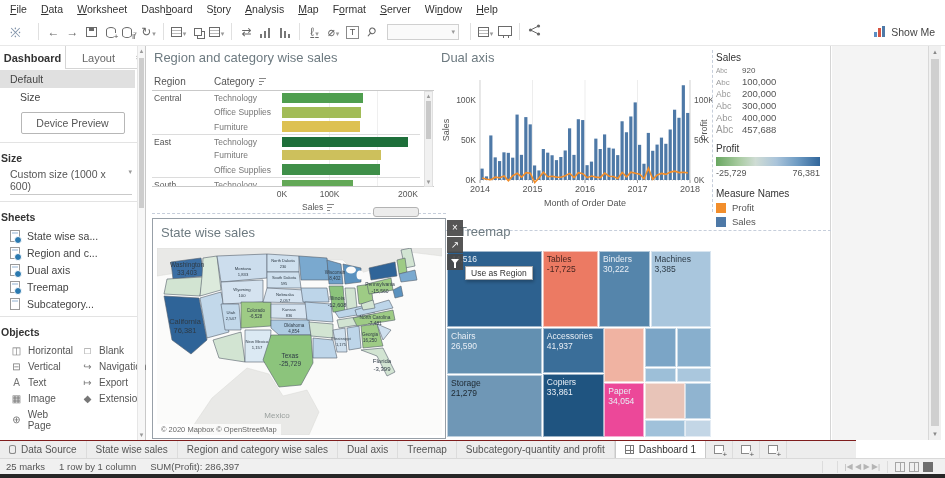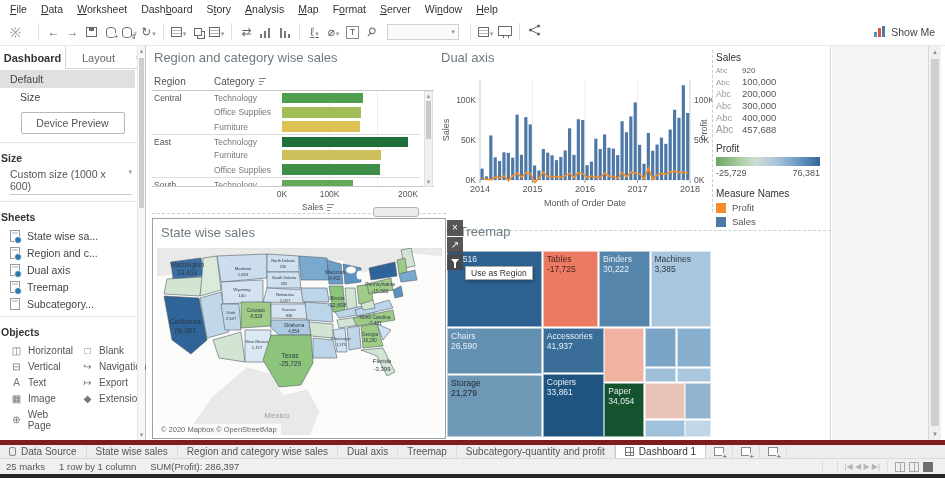--- a/index.html
+++ b/index.html
@@ -109,21 +109,21 @@
   .ftb .chip{width:16px;height:16px;background:rgba(72,72,72,.92);color:#fff;font-size:10px;line-height:15px;text-align:center;margin-bottom:1px;position:relative}
   .funnel{display:inline-block;width:0;height:0;border-left:4px solid transparent;border-right:4px solid transparent;border-top:5px solid #fff;position:relative;top:-1px}
   .funnel:after{content:"";position:absolute;left:-1px;top:-1px;width:2px;height:5px;background:#fff}
   .tooltip{position:absolute;left:318px;top:220px;background:#fff;border:1px solid #a9a9a9;box-shadow:1px 2px 3px rgba(0,0,0,.25);font-size:8.5px;color:#333;padding:1px 5px;white-space:nowrap}
   
   .zone-treemap{position:absolute;left:298px;top:172px;width:268px;height:221px}
   .tm-body{position:absolute;left:2px;top:33px;width:264px;height:186px;background:#fff}
   .tm-cell{position:absolute;box-shadow:inset 0 0 0 1px rgba(255,255,255,.55);padding:3px 4px;font-size:8.5px;line-height:1.2;overflow:hidden}
   .tm-cell .nm{display:block}
   
-  .tabbar{position:absolute;top:440px;left:0;width:945px;height:18px;background:#ededed;border-top:5px solid #7f1d1d;display:flex;font-size:10px;color:#555}
+  .tabbar{position:absolute;top:440px;left:0;width:856px;height:18px;background:#ededed;border-top:1px solid #7f1d1d;display:flex;font-size:10px;color:#555}
   .btab{display:flex;align-items:center;padding:0 9px;border-right:1px solid #dcdcdc;white-space:nowrap}
   .btab.active{background:#fff;color:#333;border-right:1px solid #c9c9c9;border-left:1px solid #c9c9c9}
   .ico-dbsmall{width:7px;height:9px;border:1px solid #8a8a8a;border-radius:3px/2px;margin-right:5px}
   .ico-grid{width:9px;height:9px;border:1px solid #777;background:linear-gradient(#777,#777) 4px 0/1px 9px no-repeat,linear-gradient(#777,#777) 0 4px/9px 1px no-repeat;margin-right:5px}
   .newbtn{display:flex;align-items:center;justify-content:center;width:27px;border-right:1px solid #dcdcdc}
   .ns{width:10px;height:9px;border:1px solid #8a8a8a;background:#fff;position:relative}
   .ns:after{content:"+";position:absolute;right:-4px;bottom:-5px;font-size:8px;color:#555;background:#ededed;line-height:7px}
   .statusbar{position:absolute;top:458px;left:0;width:945px;height:16px;background:#f0f0f0;border-top:1px solid #d9d9d9;display:flex;align-items:center;font-size:9.5px;color:#555}
   .statusbar .sp{margin-left:14px}
   .st-right{margin-left:auto;display:flex;align-items:center;color:#b5b5b5;font-size:8px}
@@ -606,21 +606,21 @@
           <div class="tm-cell" style="left: 75.1%; top: 62.7%; width: 11.6%; height: 7.5%; background: rgb(157, 191, 216); color: rgb(51, 51, 51);"></div>
           <div class="tm-cell" style="left: 87%; top: 62.7%; width: 13%; height: 7.5%; background: rgb(170, 199, 221); color: rgb(51, 51, 51);"></div>
           <div class="tm-cell" style="left: 0%; top: 66.5%; width: 36%; height: 33.5%; background: rgb(111, 151, 182); color: rgb(29, 40, 48);">
             <span class="nm">Storage</span>
             <span class="nm">21,279</span>
           </div>
           <div class="tm-cell" style="left: 36.3%; top: 65.9%; width: 23%; height: 34.1%; background: rgb(31, 84, 128); color: rgb(232, 238, 245);">
             <span class="nm">Copiers</span>
             <span class="nm">33,861</span>
           </div>
-          <div class="tm-cell" style="left: 59.6%; top: 70.9%; width: 15.2%; height: 29.1%; background: #14532d; color: rgb(232, 238, 245);">
+          <div class="tm-cell" style="left: 59.6%; top: 70.9%; width: 15.2%; height: 29.1%; background: #ec4899; color: rgb(232, 238, 245);">
             <span class="nm">Paper</span>
             <span class="nm">34,054</span>
           </div>
           <div class="tm-cell" style="left: 75.1%; top: 70.9%; width: 14.9%; height: 19.6%; background: rgb(232, 196, 184); color: rgb(51, 51, 51);"></div>
           <div class="tm-cell" style="left: 90.3%; top: 70.9%; width: 9.7%; height: 19.6%; background: rgb(144, 180, 208); color: rgb(51, 51, 51);"></div>
           <div class="tm-cell" style="left: 75.1%; top: 90.8%; width: 14.9%; height: 9.2%; background: rgb(160, 193, 218); color: rgb(51, 51, 51);"></div>
           <div class="tm-cell" style="left: 90.3%; top: 90.8%; width: 9.7%; height: 9.2%; background: rgb(195, 214, 230); color: rgb(51, 51, 51);"></div>
         </div>
     </div>
 

